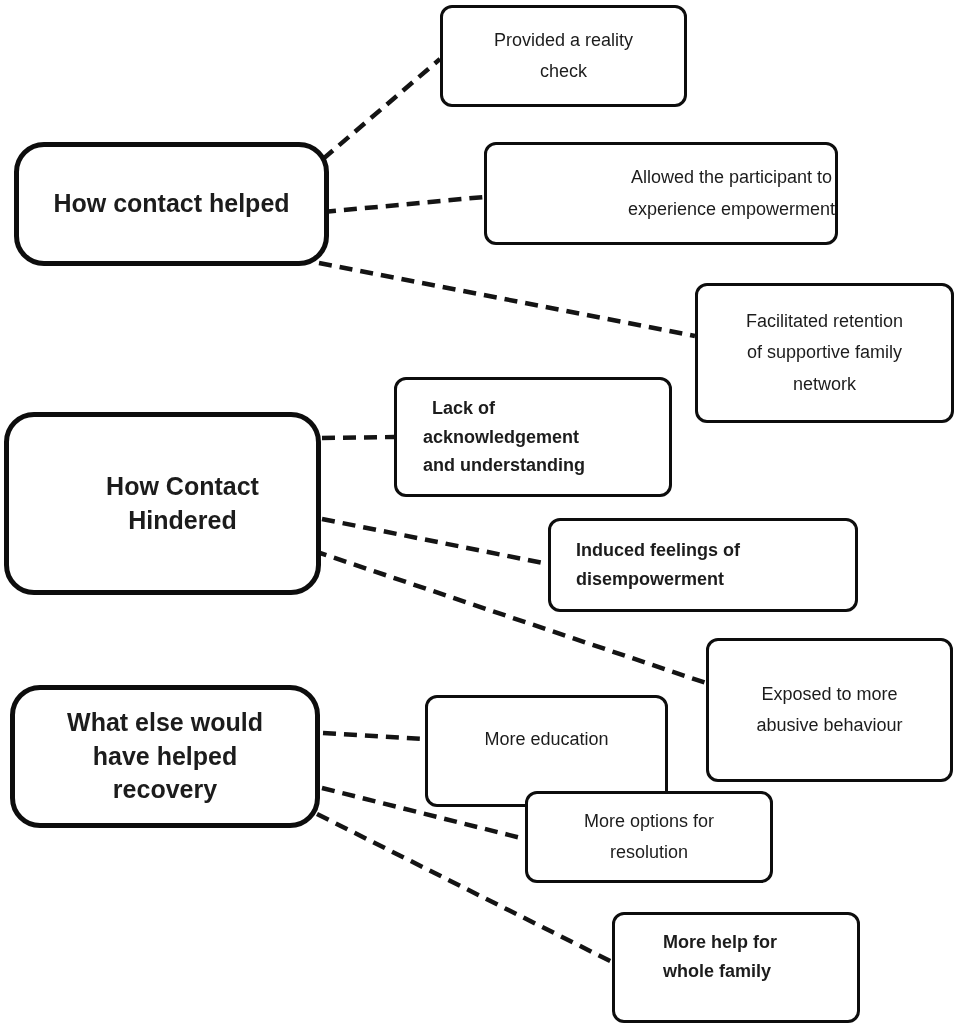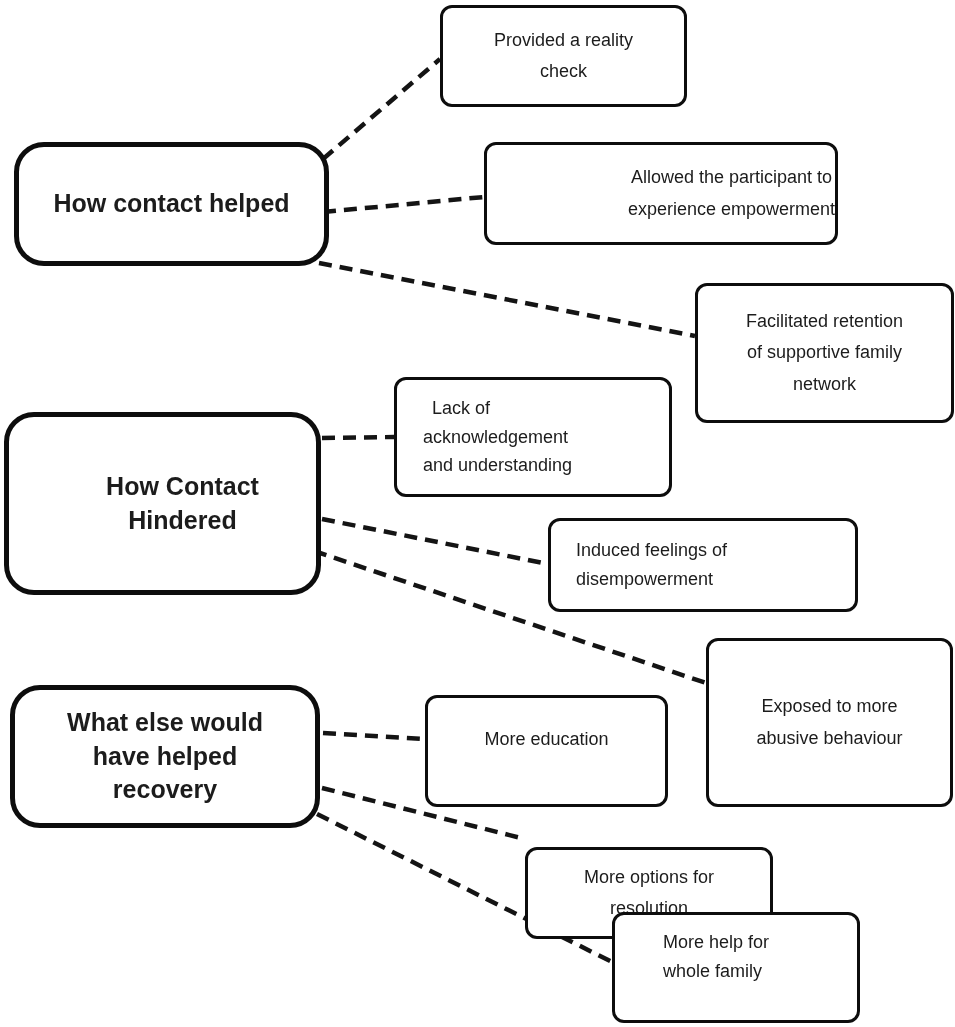--- a/index.html
+++ b/index.html
@@ -59,25 +59,25 @@
   #n-helped     { left: 14px;  top: 142px; width: 315px; height: 124px; }
   #n-hindered   { left: 4px;   top: 412px; width: 317px; height: 183px; padding-left: 40px; }
   #n-whatelse   { left: 10px;  top: 685px; width: 310px; height: 143px; }
 
   
   #n-reality     { left: 440px; top: 5px;   width: 247px; height: 102px; }
   #n-allowed     { left: 484px; top: 142px; width: 354px; height: 103px; justify-content: flex-end; }
   #n-facilitated { left: 695px; top: 283px; width: 259px; height: 140px; }
   #n-lack        { left: 394px; top: 377px; width: 278px; height: 120px; padding-left: 26px; }
   #n-lack .label { text-indent: 9px; }
-  #n-lack .label, #n-induced .label, #n-help .label { line-height: 1.6; }
+  #n-lack .label, #n-induced .label, #n-help .label { line-height: 1.6; font-weight: bold; }
   #n-induced     { left: 548px; top: 518px; width: 310px; height: 94px;  padding-left: 25px; }
-  #n-exposed     { left: 706px; top: 638px; width: 247px; height: 169px; }
+  #n-exposed     { left: 706px; top: 638px; width: 247px; height: 144px; }
   #n-education   { left: 425px; top: 695px; width: 243px; height: 112px;  padding-bottom: 22px; }
-  #n-options     { left: 525px; top: 847px; width: 248px; height: 92px; }
+  #n-options     { left: 525px; top: 791px; width: 248px; height: 92px; }
   #n-help        { left: 612px; top: 912px; width: 248px; height: 111px; padding-left: 48px; padding-bottom: 22px; }
 
   .connector {
     stroke: #141414;
     stroke-width: 4.5;
     stroke-dasharray: 13 8;
     fill: none;
   }
 </style>
 </head>

